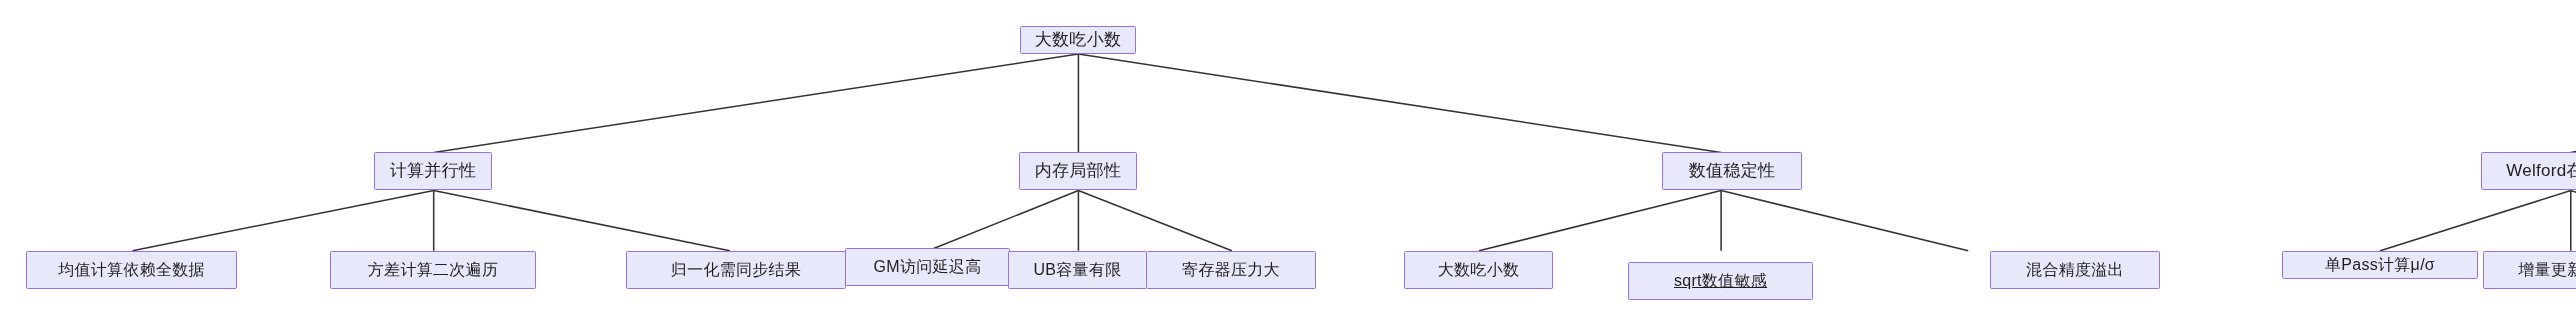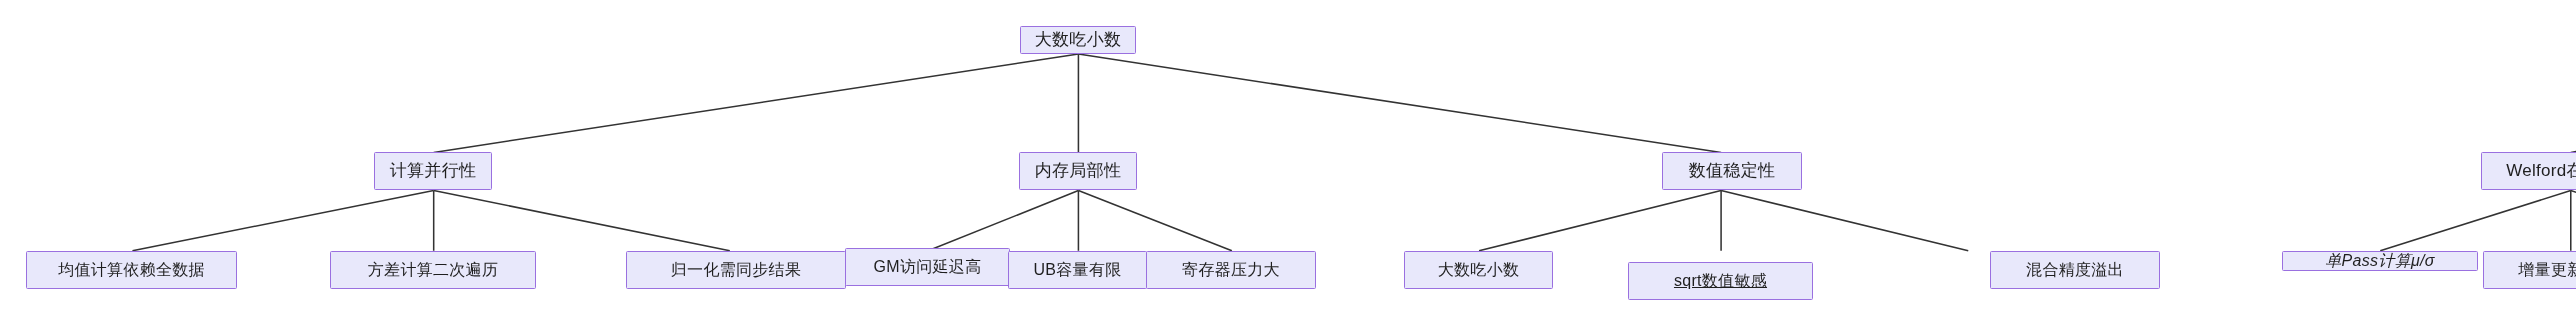--- a/index.html
+++ b/index.html
@@ -103,17 +103,17 @@
   <div class="node leaf" style="left:845px;top:248px;width:165px;height:38px;">GM访问延迟高</div>
   <div class="node leaf" style="left:1008px;top:251px;width:139px;height:38px;">UB容量有限</div>
   <div class="node leaf" style="left:1146px;top:251px;width:170px;height:38px;">寄存器压力大</div>
 
   <div class="node leaf" style="left:1404px;top:251px;width:149px;height:38px;">大数吃小数</div>
   <div class="node leaf" style="left:1628px;top:262px;width:185px;height:38px;text-decoration:underline;">sqrt数值敏感</div>
   <div class="node leaf" style="left:1990px;top:251px;width:170px;height:38px;">混合精度溢出</div>
 
   <div class="node branch" style="left:2481px;top:152px;width:180px;height:38px;">Welford在线算法</div>
 
-  <div class="node leaf" style="left:2282px;top:251px;width:196px;height:20px;font-style:italic;">单Pass计算μ/σ</div>
+  <div class="node leaf" style="left:2282px;top:251px;width:196px;height:28px;">单Pass计算μ/σ</div>
   <div class="node leaf" style="left:2483px;top:251px;width:201px;height:38px;">增量更新避免溢出</div>
 
 </div>
 
 
 </body></html>

